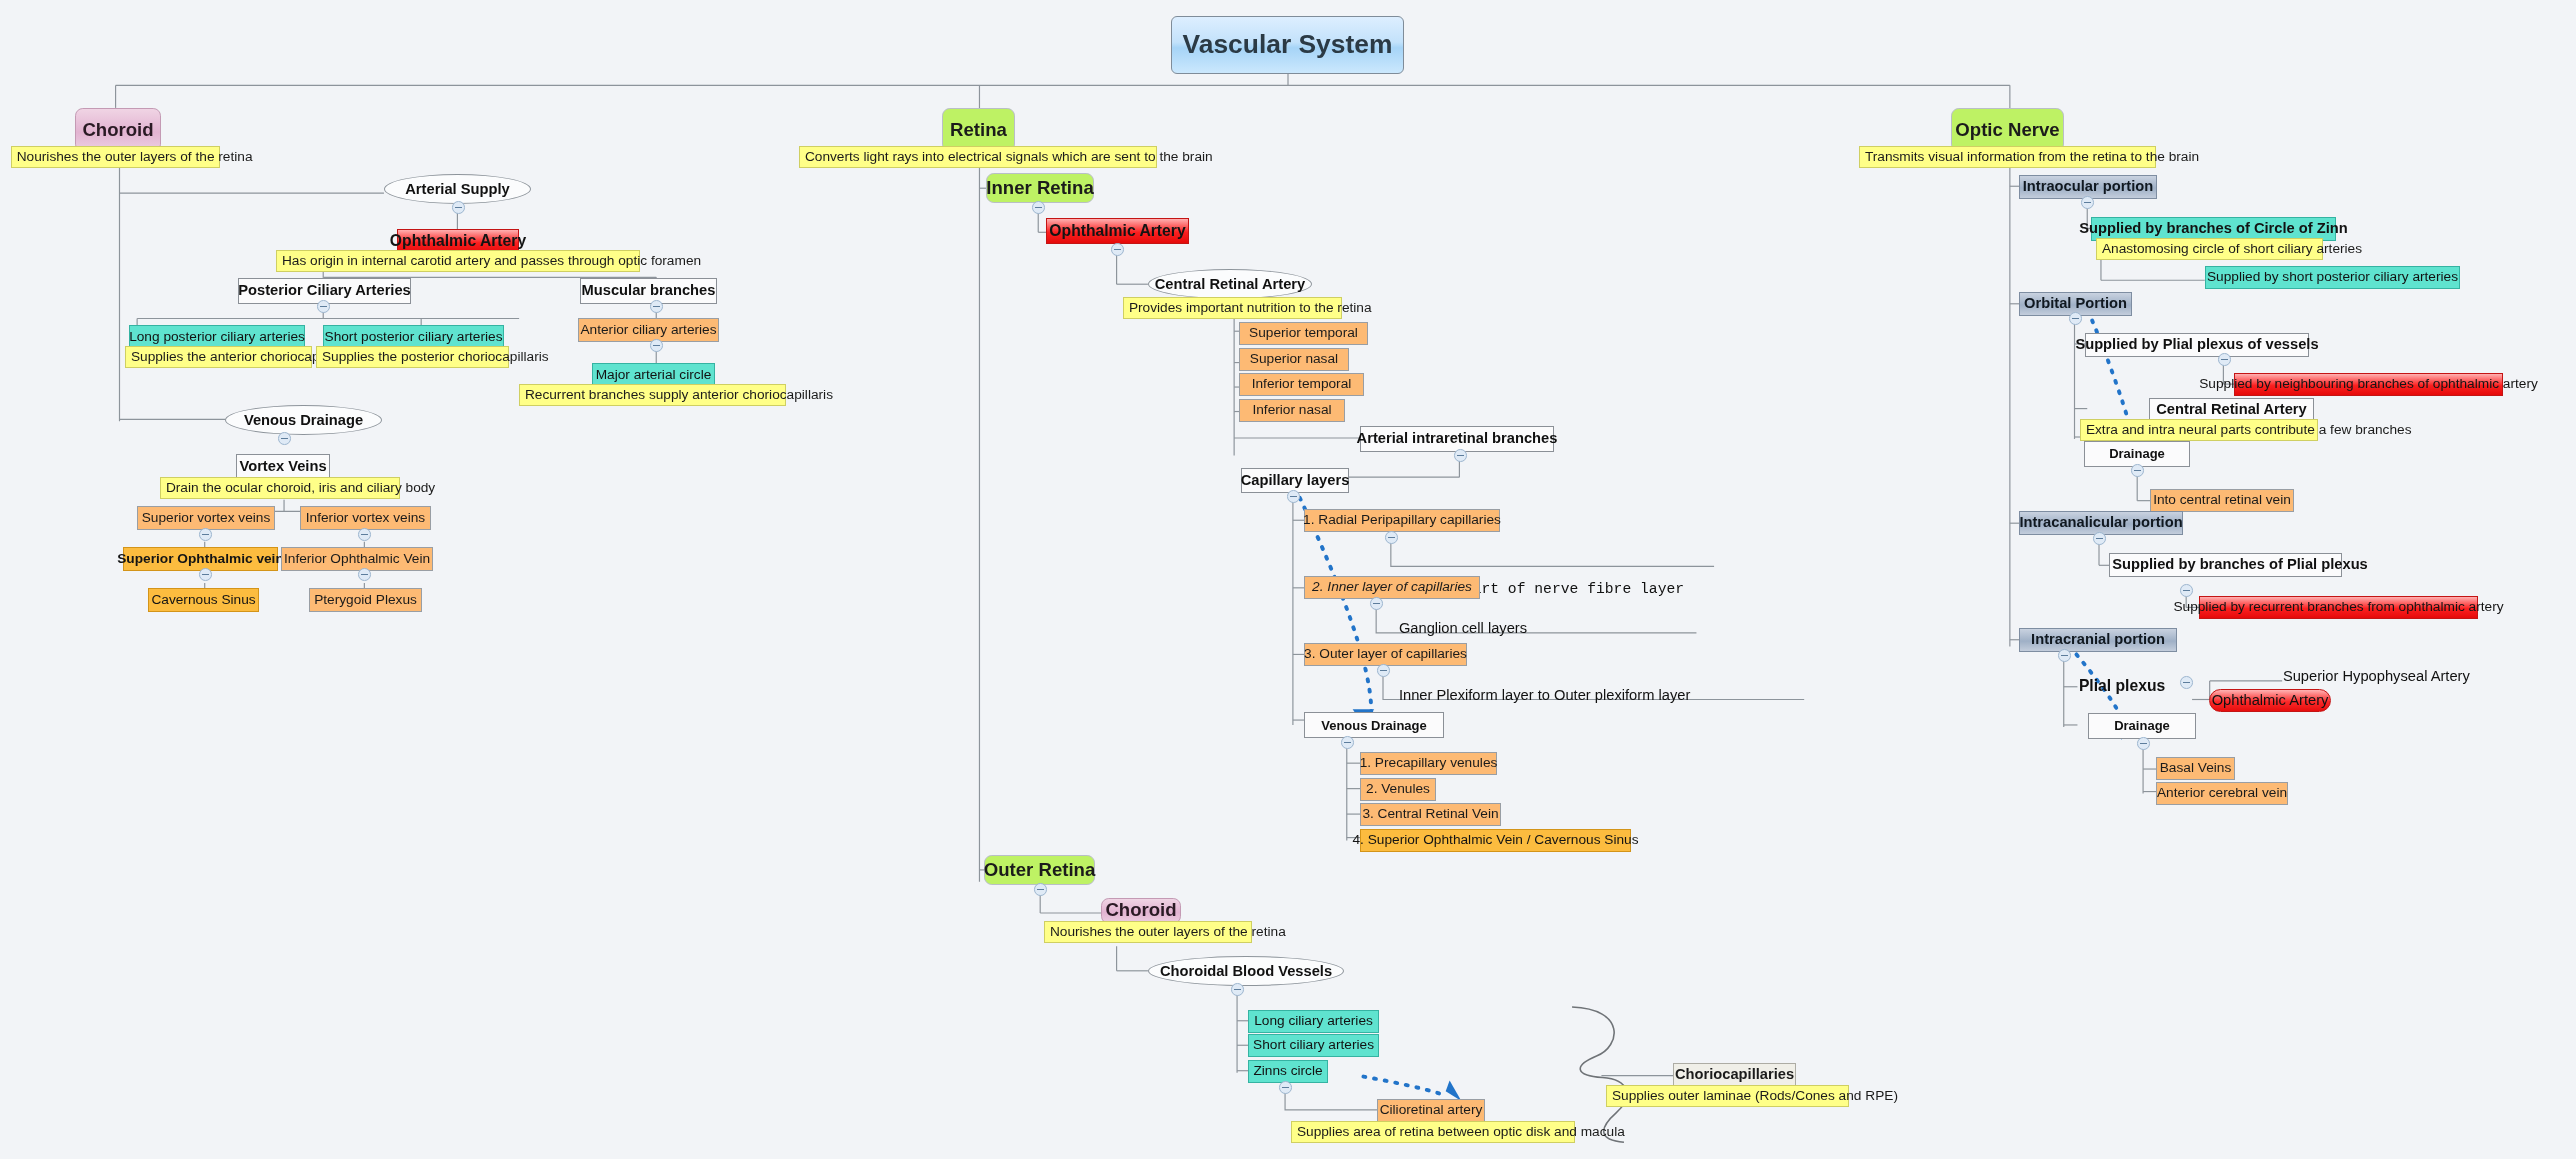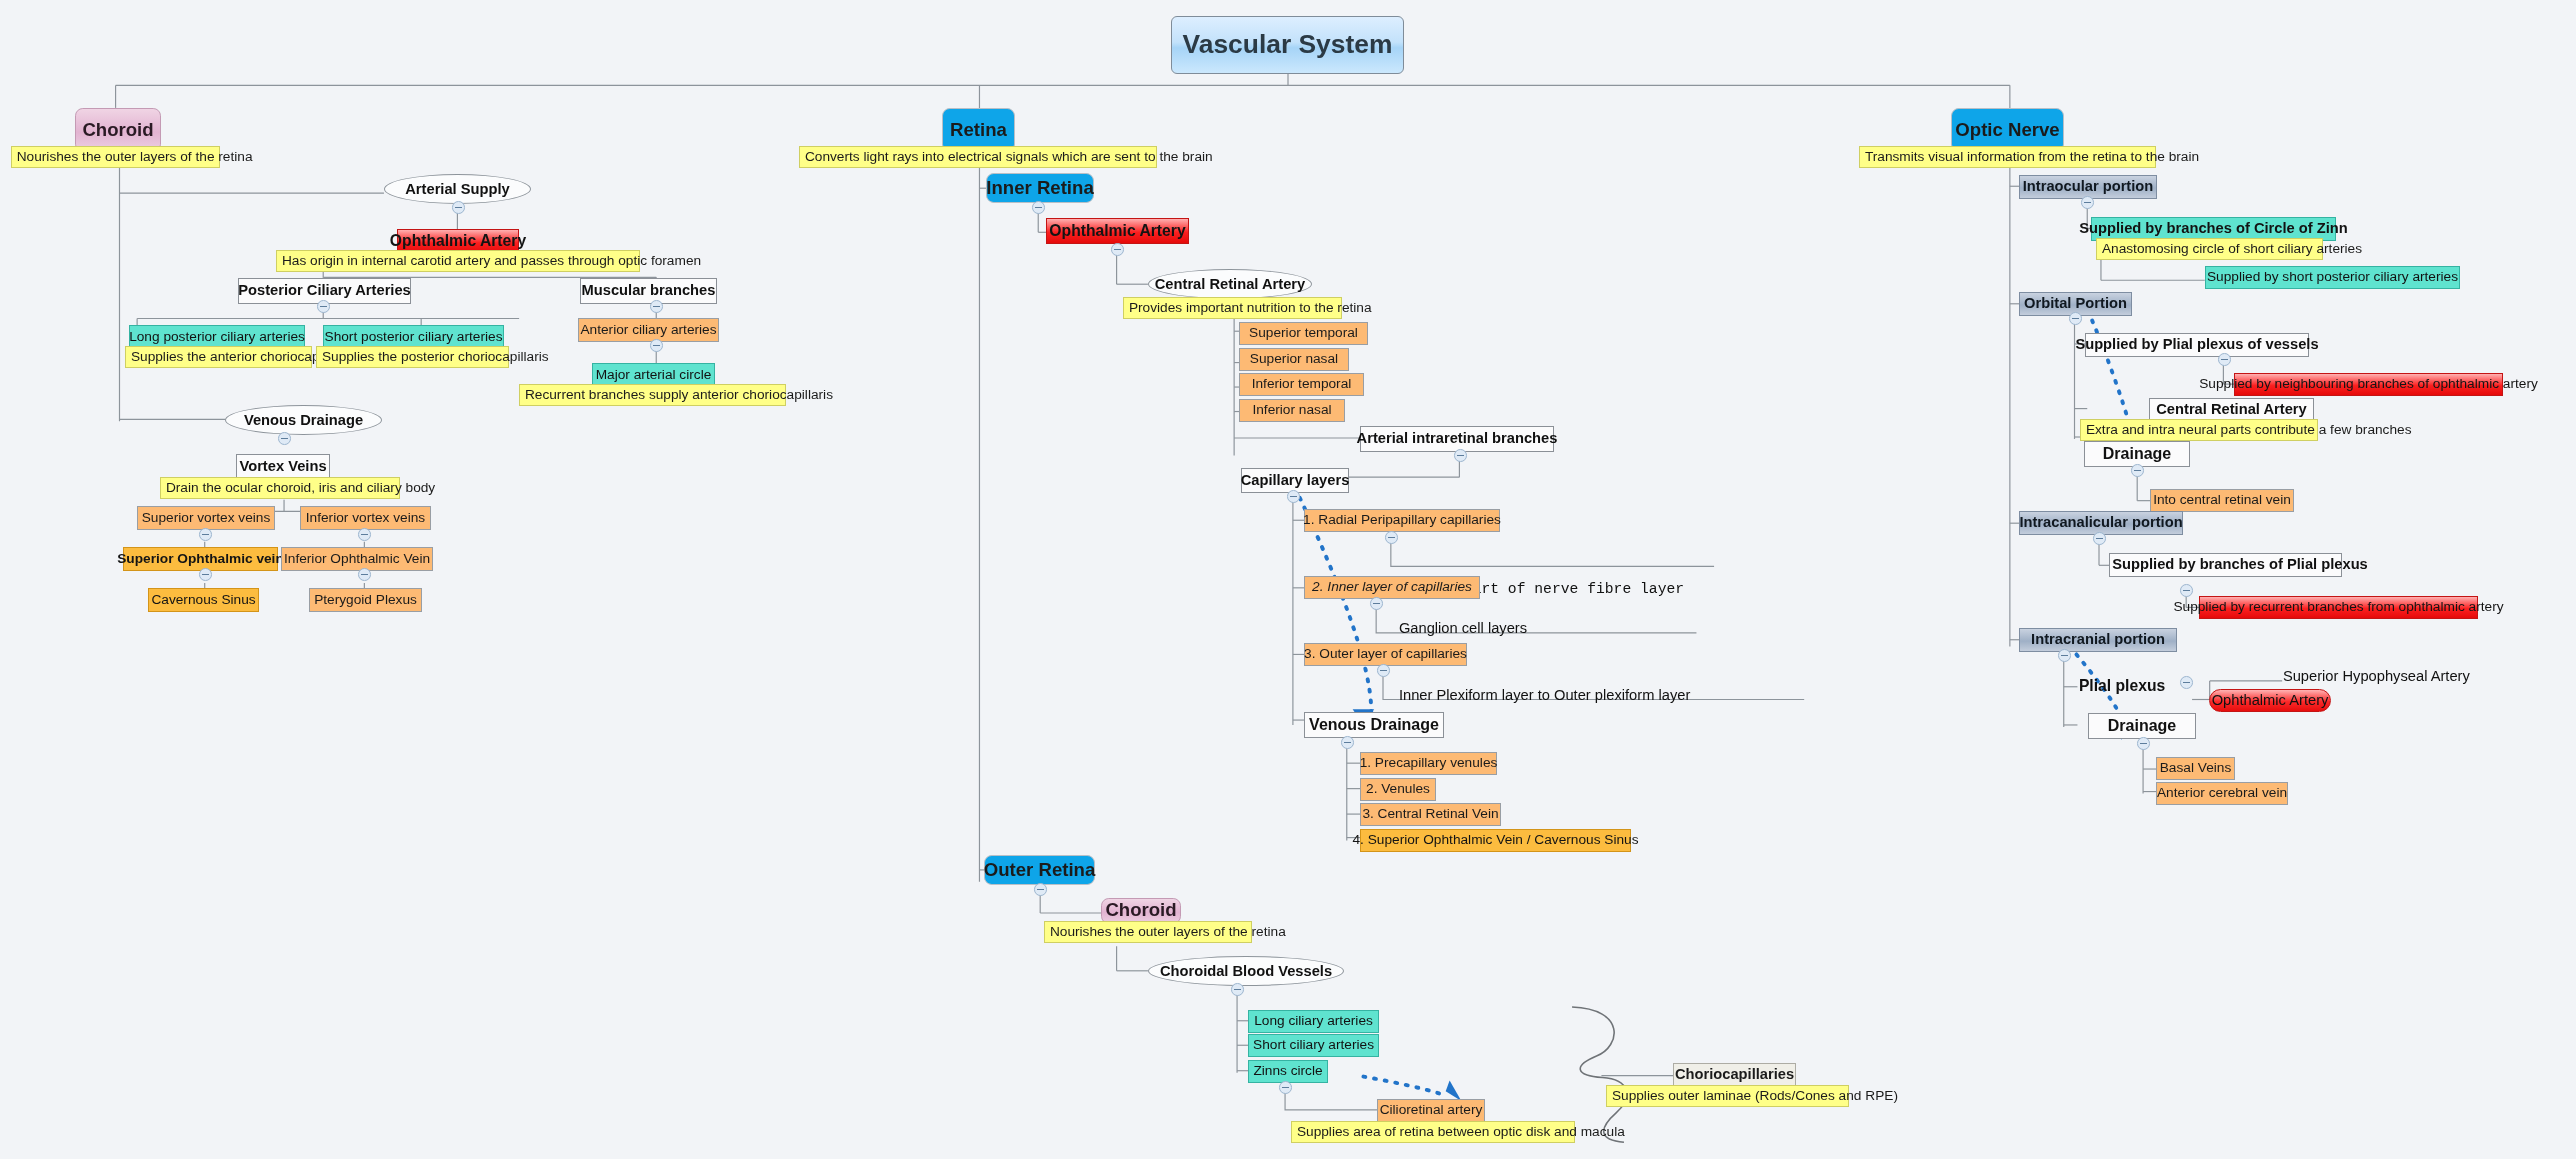--- a/index.html
+++ b/index.html
@@ -42,21 +42,21 @@
   .n-root {
     background: linear-gradient(to bottom, #ddeeff 0%, #c3e2fb 45%, #a6d4f7 55%, #cbe8fd 100%);
     border: 1px solid #7f8c99;
     color: #2b3a45;
     font-weight: bold;
     font-size: 26.4px;
     padding: 0 15.7px;
     border-radius: 6px;
   }
   .n-round {
-    background: #0ea5e9;
+    background: #bef264;
     border: 1px solid #b9bfc6;
     border-radius: 7.8px;
     color: #1b1b1b;
     font-weight: bold;
     font-size: 18.6px;
     padding: 0 10.8px;
   }
   .n-round-pink {
     background: linear-gradient(to bottom, #f0d4e4 0%, #e2b3d1 55%, #edcfe2 100%);
     border: 1px solid #c49ab4;
@@ -96,21 +96,21 @@
     color: #111;
     font-weight: bold;
     font-size: 14.7px;
     padding: 0 6.9px;
   }
   .n-box-bold-lg {
     background: #fbfbfc;
     border: 1px solid #8b9097;
     color: #111;
     font-weight: bold;
-    font-size: 16px;
+    font-size: 13px;
     padding: 0 7.8px;
   }
   .n-red {
     background: linear-gradient(to bottom, #ffb0b0 0%, #fb2020 55%, #e50a0a 100%);
     border: 1px solid #c41414;
     color: #141414;
     font-weight: bold;
     font-size: 15.7px;
     padding: 0 8.8px;
   }

